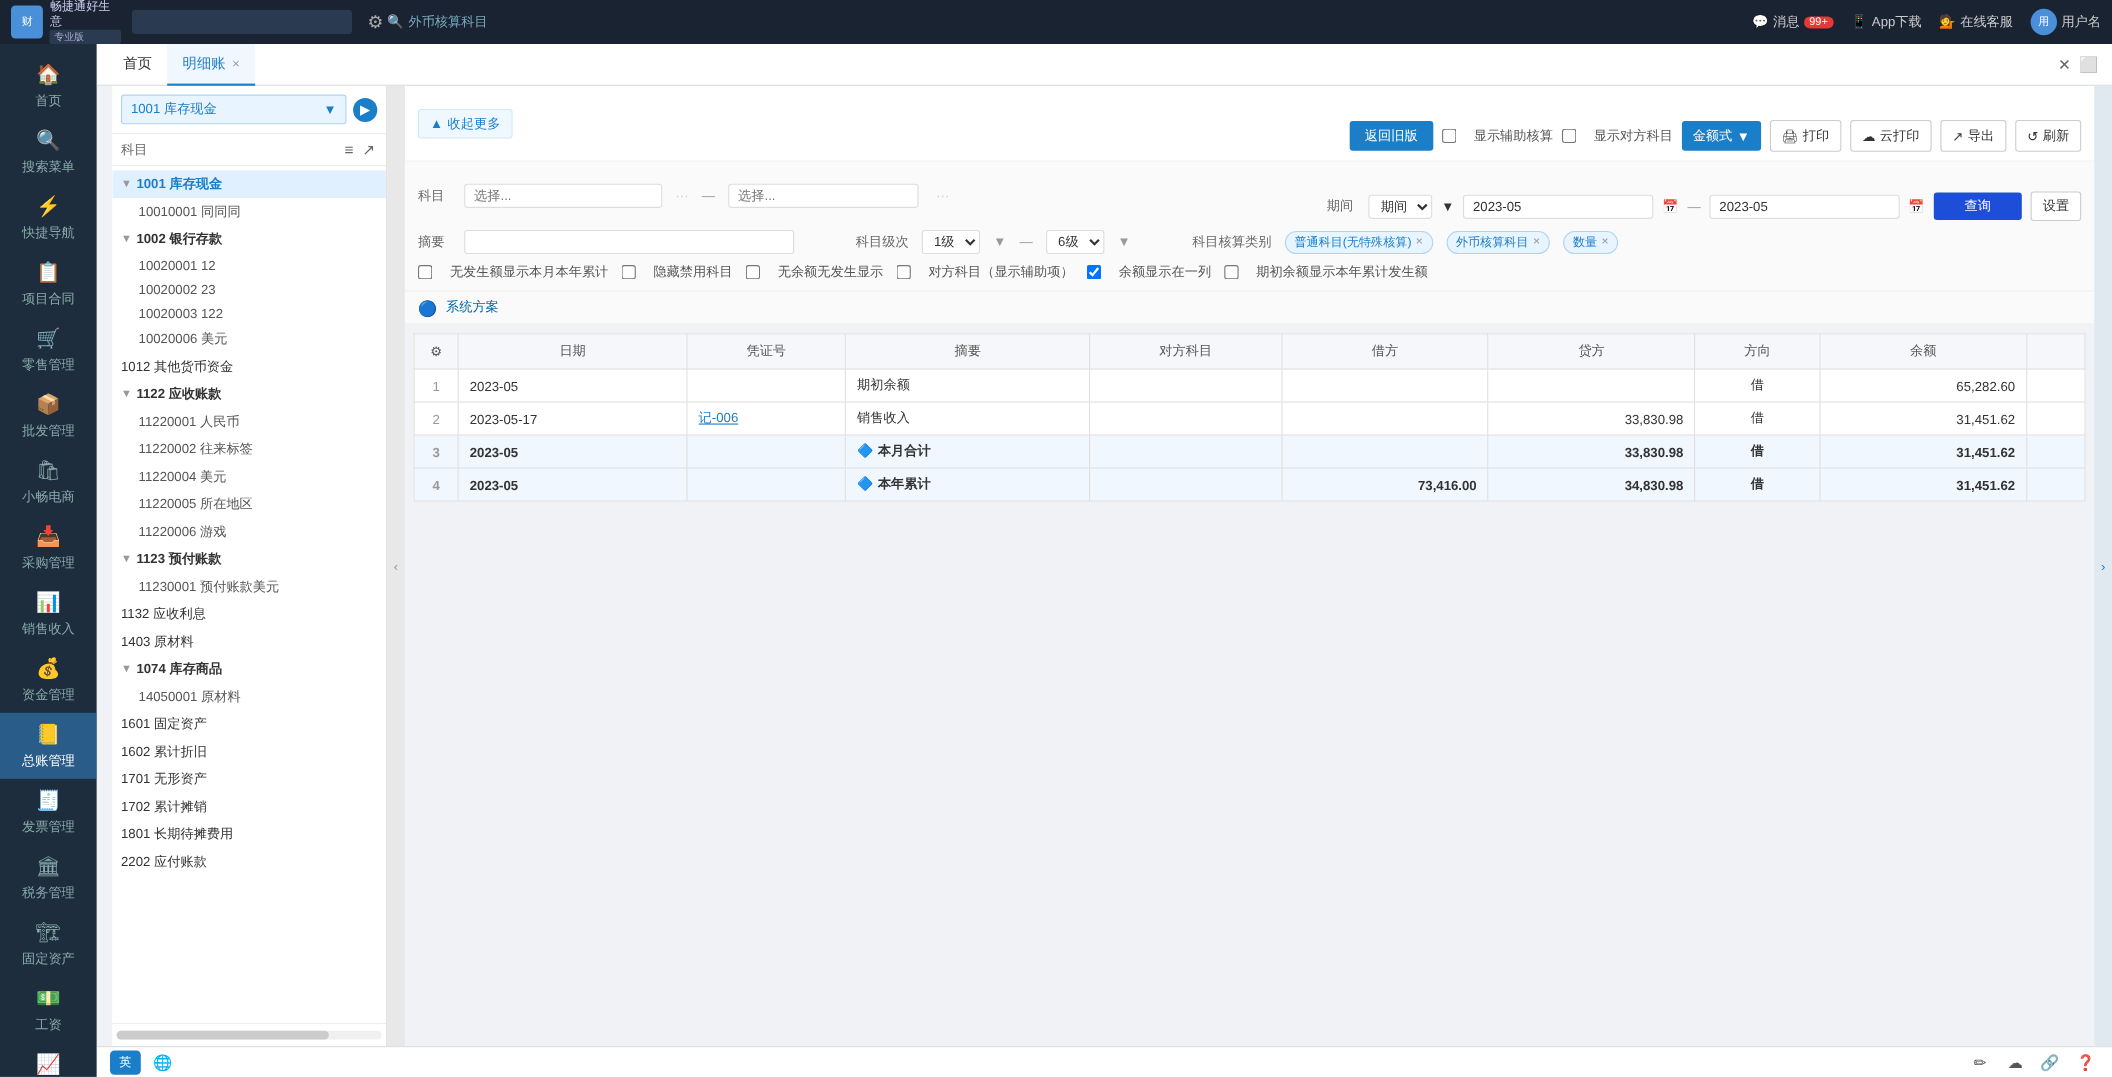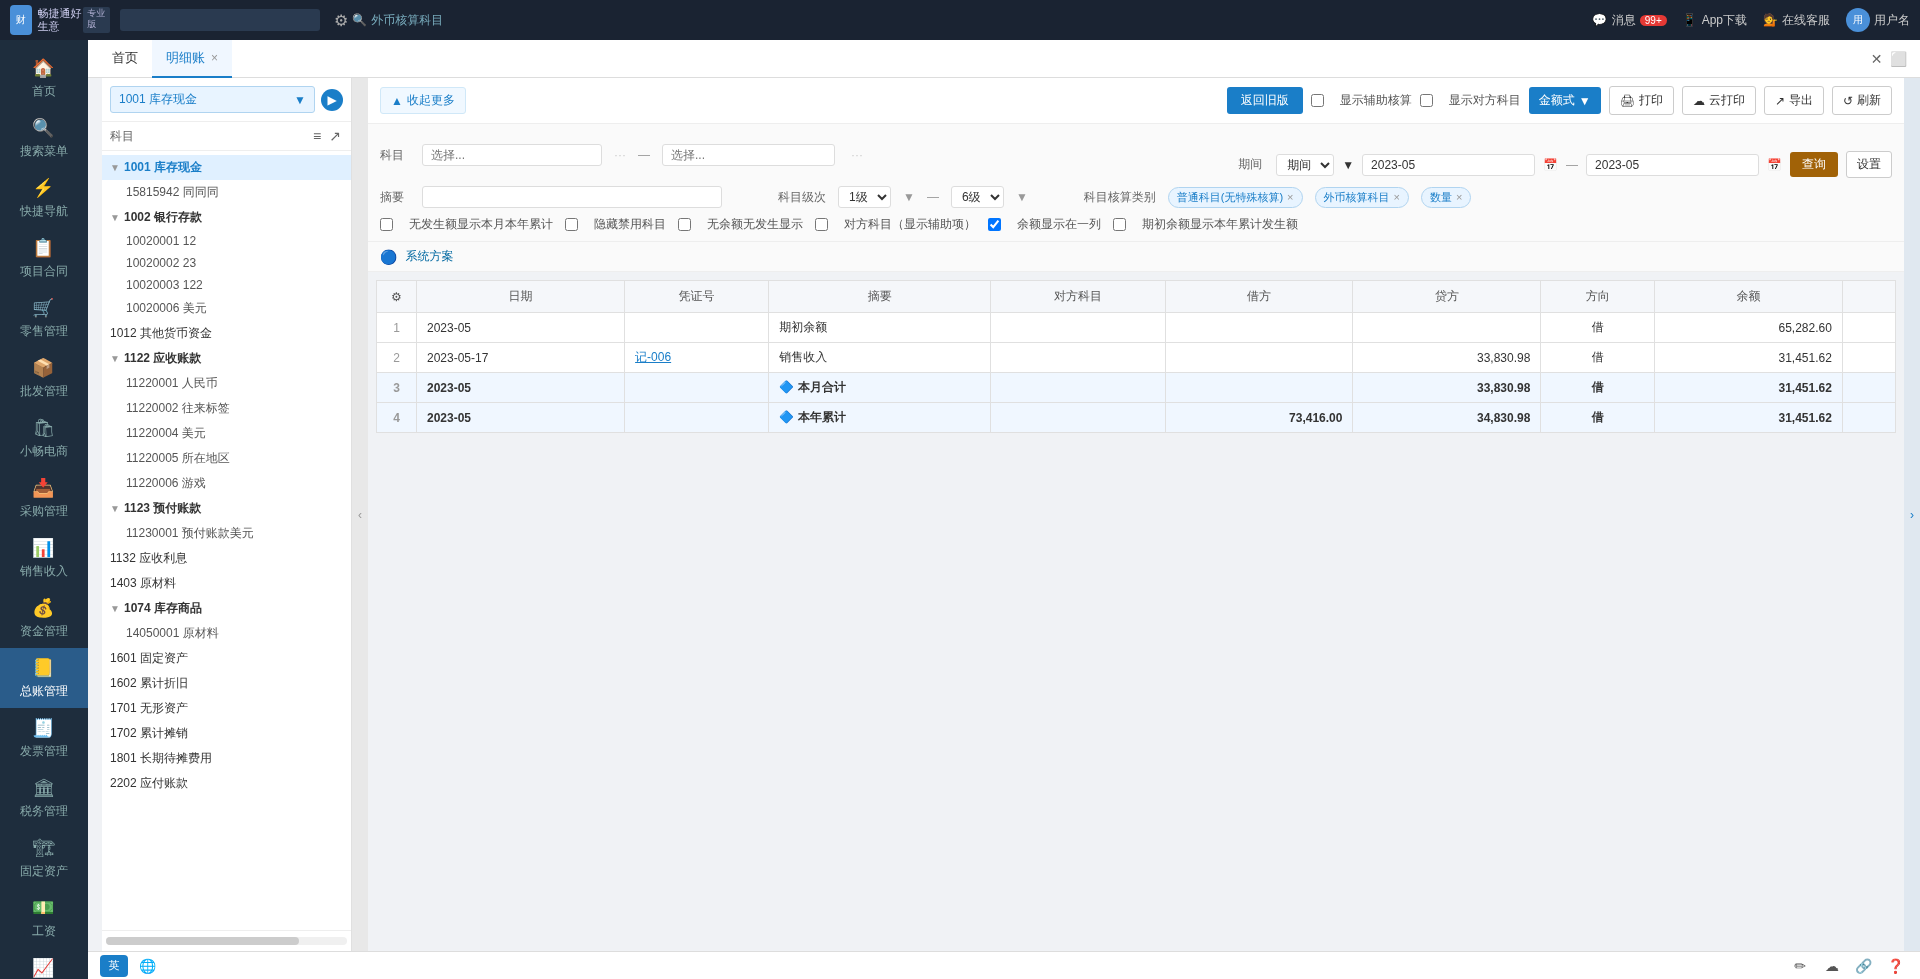--- a/index.html
+++ b/index.html
@@ -57,37 +57,37 @@
     .tree-toggle { color: #999; font-size: 10px; width: 10px; }
     .left-panel-footer { border-top: 1px solid #eee; padding: 4px; }
     .scrollbar-h { height: 8px; background: #f0f0f0; border-radius: 4px; margin: 2px 0; position: relative; }
     .scrollbar-thumb { height: 8px; background: #ccc; border-radius: 4px; width: 80%; }
 
     
     .right-panel { flex: 1; display: flex; flex-direction: column; overflow: hidden; }
 
     
     .action-bar { display: flex; align-items: center; padding: 8px 12px; background: #fff; border-bottom: 1px solid #eee; gap: 8px; }
-    .action-bar-right { margin-left: auto; display: flex; align-items: center; gap: 8px; }
+    .action-bar-right { margin-left: auto; display: flex; align-items: center; gap: 8px; margin-top: 23px; }
     .btn-blue { background: #1a7ec8; color: #fff; border: none; padding: 5px 14px; border-radius: 3px; cursor: pointer; font-size: 12px; }
     .btn-outline { background: #fff; color: #333; border: 1px solid #ccc; padding: 5px 10px; border-radius: 3px; cursor: pointer; font-size: 12px; display: flex; align-items: center; gap: 4px; }
     .checkbox-label { display: flex; align-items: center; gap: 16px; font-size: 12px; color: #555; cursor: pointer; }
     .dropdown-btn { background: #1a7ec8; color: #fff; border: none; padding: 5px 10px; border-radius: 3px; cursor: pointer; font-size: 12px; display: flex; align-items: center; gap: 4px; }
 
     
     .filter-area { background: #fafafa; border-bottom: 1px solid #eee; padding: 8px 12px; display: flex; flex-direction: column; gap: 8px; }
     .filter-row { display: flex; align-items: center; gap: 12px; flex-wrap: wrap; }
     .filter-label { color: #666; font-size: 12px; min-width: 30px; }
     .filter-input { border: 1px solid #ddd; border-radius: 3px; padding: 3px 8px; font-size: 12px; color: #999; min-width: 120px; background: #fff; }
     .filter-input.period { min-width: 100px; color: #333; }
     .filter-separator { color: #999; }
     .filter-tag { display: flex; align-items: center; background: #e8f4ff; border: 1px solid #b0d4f0; border-radius: 12px; padding: 2px 8px; font-size: 11px; color: #1a7ec8; gap: 4px; }
     .filter-tag .remove { cursor: pointer; color: #999; }
     .level-select { border: 1px solid #ddd; border-radius: 3px; padding: 2px 6px; font-size: 12px; color: #333; background: #fff; }
-    .filter-btn-search { background: #a16207; color: #fff; border: none; padding: 4px 12px; border-radius: 3px; cursor: pointer; font-size: 12px; }
+    .filter-btn-search { background: #1d4ed8; color: #fff; border: none; padding: 4px 28px; border-radius: 3px; cursor: pointer; font-size: 12px; }
     .filter-btn-setting { background: #fff; color: #333; border: 1px solid #ccc; padding: 4px 10px; border-radius: 3px; cursor: pointer; font-size: 12px; }
 
     
     .query-scheme-area { display: flex; align-items: center; padding: 6px 12px; background: #fafafa; border-bottom: 1px solid #eee; gap: 8px; }
     .query-scheme-icon { color: #1a7ec8; font-size: 14px; }
     .scheme-label { font-size: 12px; color: #0369a1; cursor: pointer; }
 
     
     .table-area { flex: 1; overflow: auto; padding: 8px; }
     .data-table { width: 100%; border-collapse: collapse; background: #fff; border: 1px solid #e0e0e0; }
@@ -115,21 +115,21 @@
     ::-webkit-scrollbar-thumb { background: #ccc; border-radius: 3px; }
 
     .top-expand { display: flex; align-items: center; gap: 4px; cursor: pointer; color: #1a7ec8; font-size: 12px; padding: 4px 10px; border: 1px solid #d0e8f8; border-radius: 3px; background: #f0f8ff; }
   </style>
 </head>
 <body>
 
 <div class="top-bar">
   <div class="logo">
     <div class="logo-icon">财</div>
-    <div style="display:flex;flex-direction:row;line-height:1.2;">
+    <div style="display:flex;flex-direction:column;line-height:1.2;">
       <span class="logo-text">畅捷通好生意</span>
       <span class="version-badge">专业版</span>
     </div>
   </div>
   <div class="top-bar-search">
     <input type="text" style="width: 100%; background: rgb(42, 58, 80); border: none; border-radius: 3px; padding: 4px 8px; color: rgb(204, 204, 204); font-size: 12px; outline: none;">
   </div>
   <button class="gear-btn">⚙</button>
   <div class="demo-link">
     <span style="color:#7ab;">🔍</span>
@@ -256,21 +256,21 @@
           <span style="color:#666;font-size:12px;margin-right:auto;">科目</span>
           <button class="toolbar-icon-btn">≡</button>
           <button class="toolbar-icon-btn">↗</button>
         </div>
         <div class="tree-area">
           <div class="tree-item active parent">
             <span class="tree-toggle">▼</span>
             <span>1001 库存现金</span>
           </div>
           <div class="tree-item child">
-            <span>15815942 同同同</span>
+            <span>10010001 同同同</span>
           </div>
           <div class="tree-item parent">
             <span class="tree-toggle">▼</span>
             <span>1002 银行存款</span>
           </div>
           <div class="tree-item child">
               <span>10020001 12</span>
             </div>
           <div class="tree-item child">
               <span>10020002 23</span>

